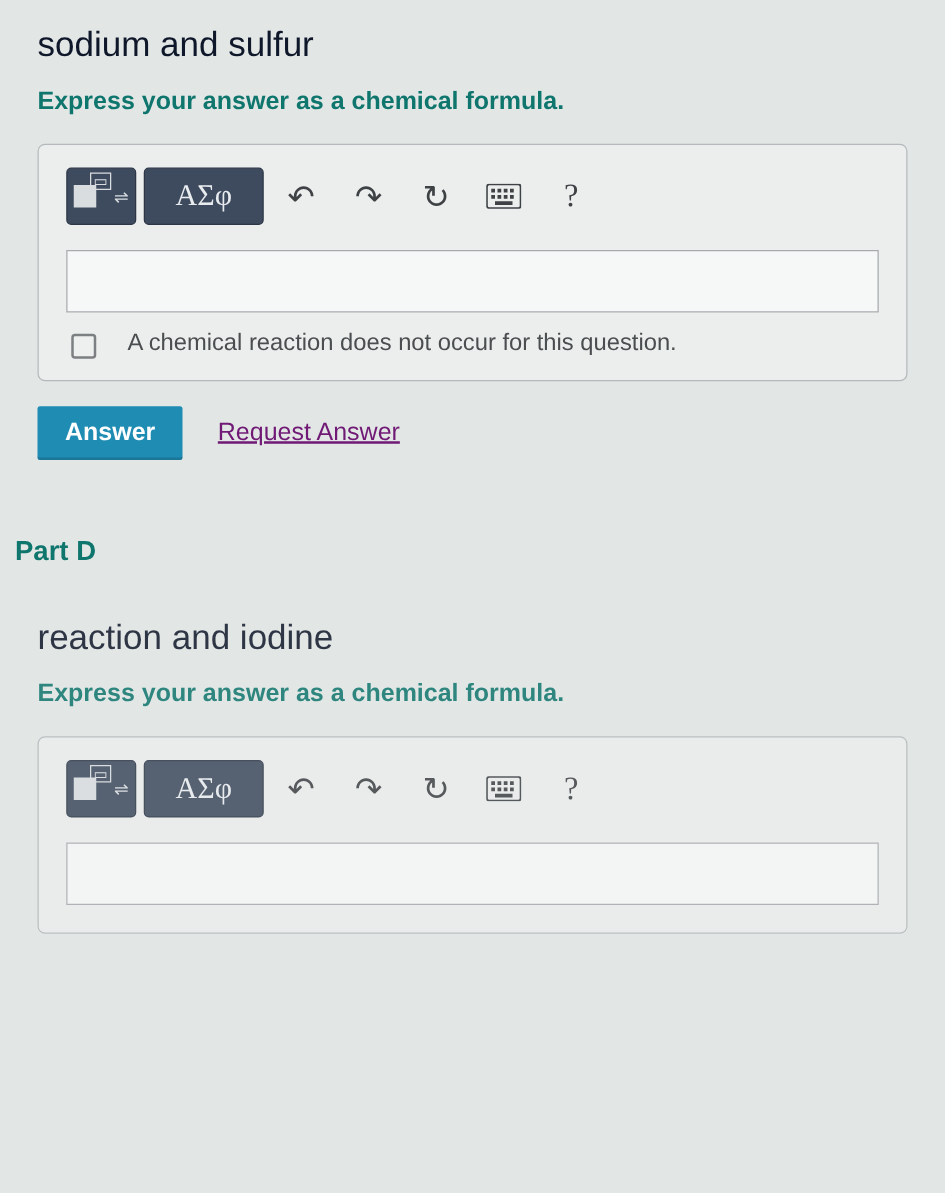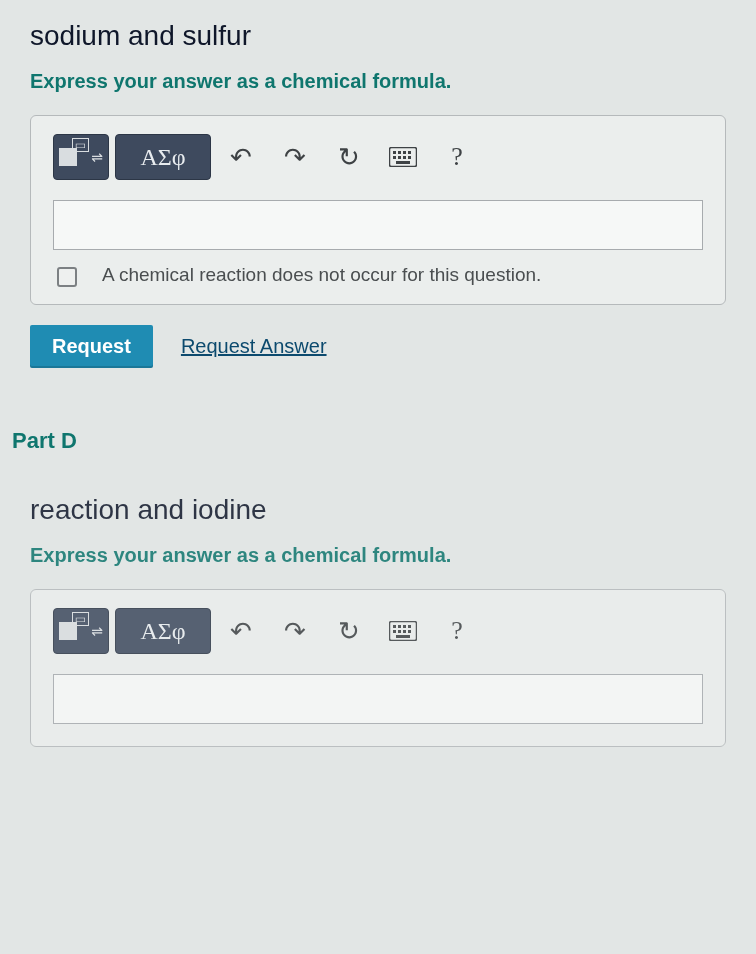--- a/index.html
+++ b/index.html
@@ -95,21 +95,21 @@
     width:20px; height:20px; border:2px solid #7c8083; border-radius:3px;
     appearance:none; background:#eef0ef; cursor:pointer;
   }
   .submit-row { display:flex; align-items:center; gap:28px; margin-bottom:60px;}
   .submit-btn {
     background:#1f8cb3; color:#fff; border:none; padding:10px 22px;
     font-size:20px; font-weight:bold; border-radius:2px; cursor:pointer;
     box-shadow: inset 0 -2px 0 rgba(0,0,0,0.15);
   }
   .request-link {
-    color:#0c4a6e; font-size:20px; text-decoration:underline; cursor:pointer;
+    color:#701a75; font-size:20px; text-decoration:underline; cursor:pointer;
   }
   .part-header {
     font-size:22px; font-weight:bold; color:#0f766e; margin: 10px 0 40px -18px;
   }
   .faded { opacity: 0.85; }
 </style>
 </head>
 <body>
 
 <div>
@@ -155,21 +155,21 @@
 
     <input class="answer-input" type="text" value="" style="">
 
     <label class="checkbox-row">
       <input type="checkbox" style="">
       <span>A chemical reaction does not occur for this question.</span>
     </label>
   </div>
 
   <div class="submit-row">
-    <button class="submit-btn">Request</button>
+    <button class="submit-btn">Answer</button>
     <a class="request-link">Request Answer</a>
   </div>
 </div>
 
 <div class="part-header">Part D</div>
 
 <div class="faded">
   <div class="question-text">reaction and iodine</div>
   <div class="instruction">Express your answer as a chemical formula.</div>
 

